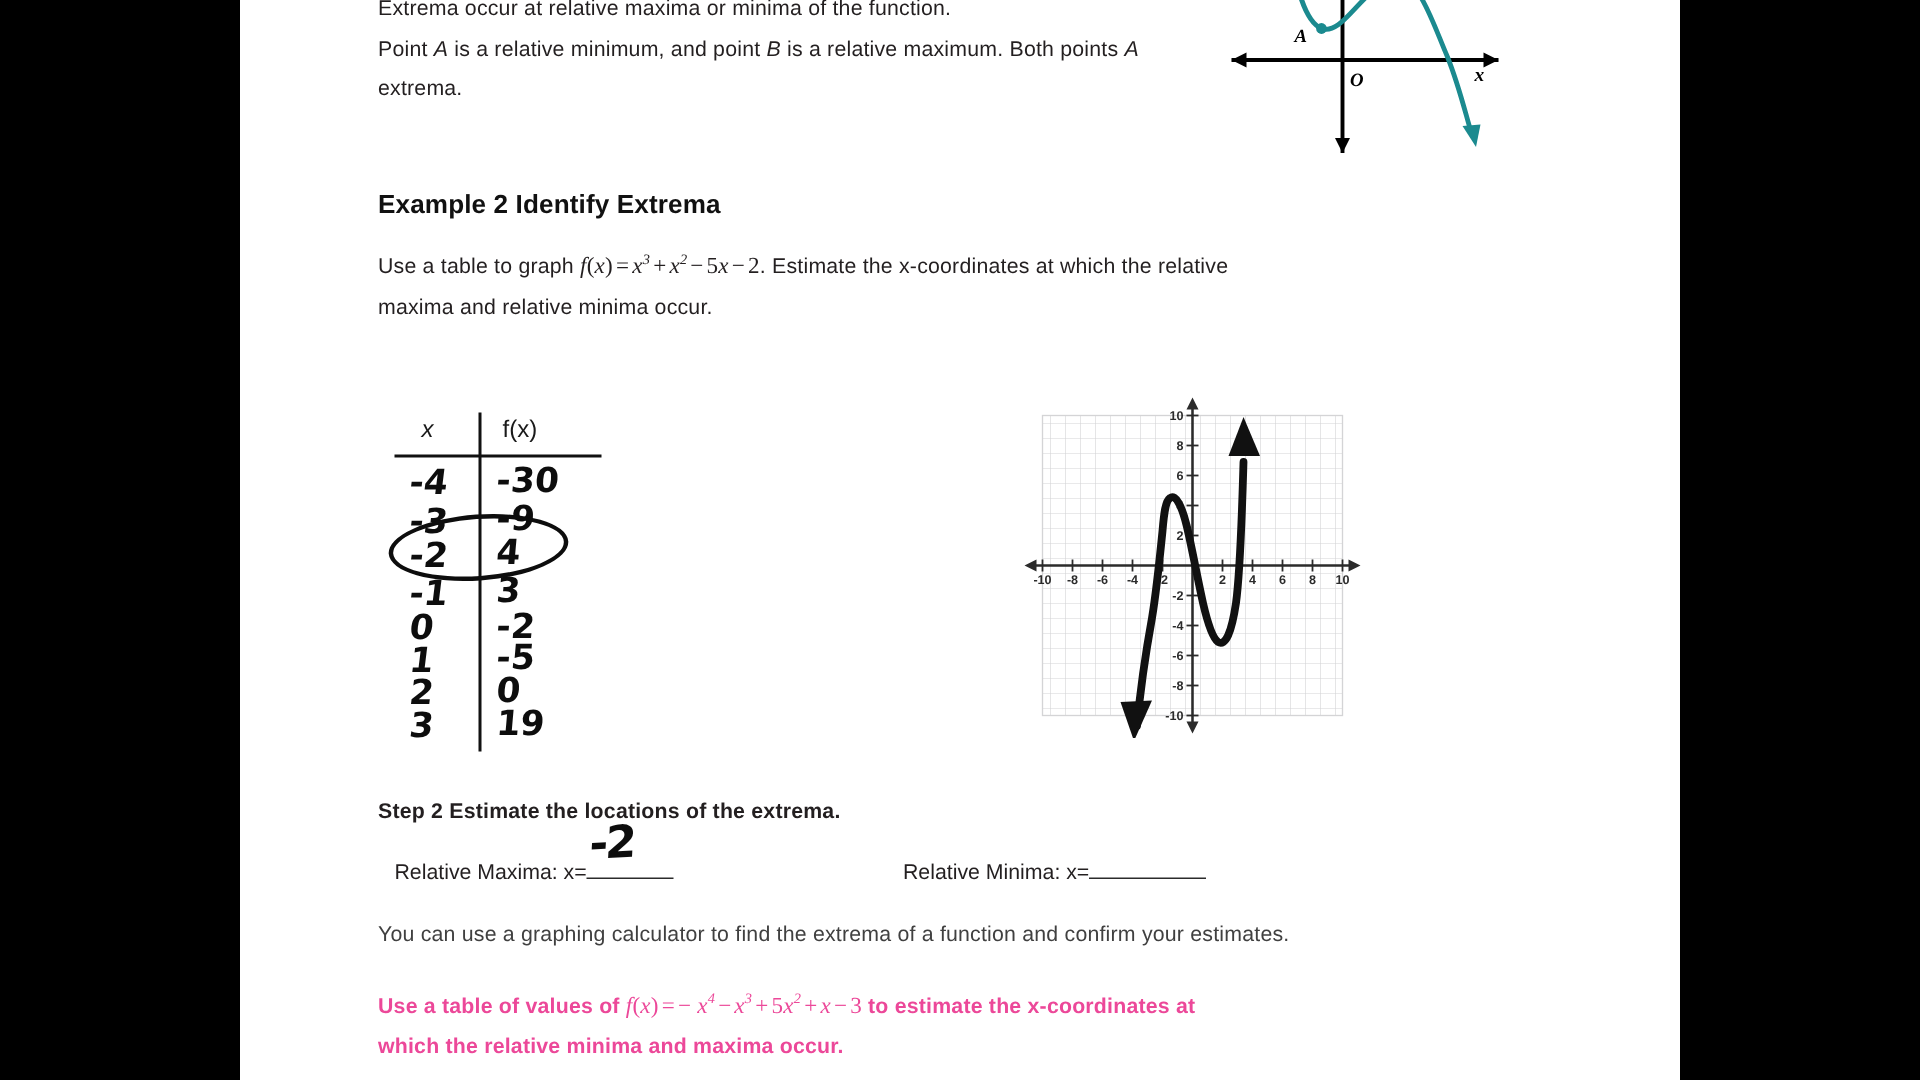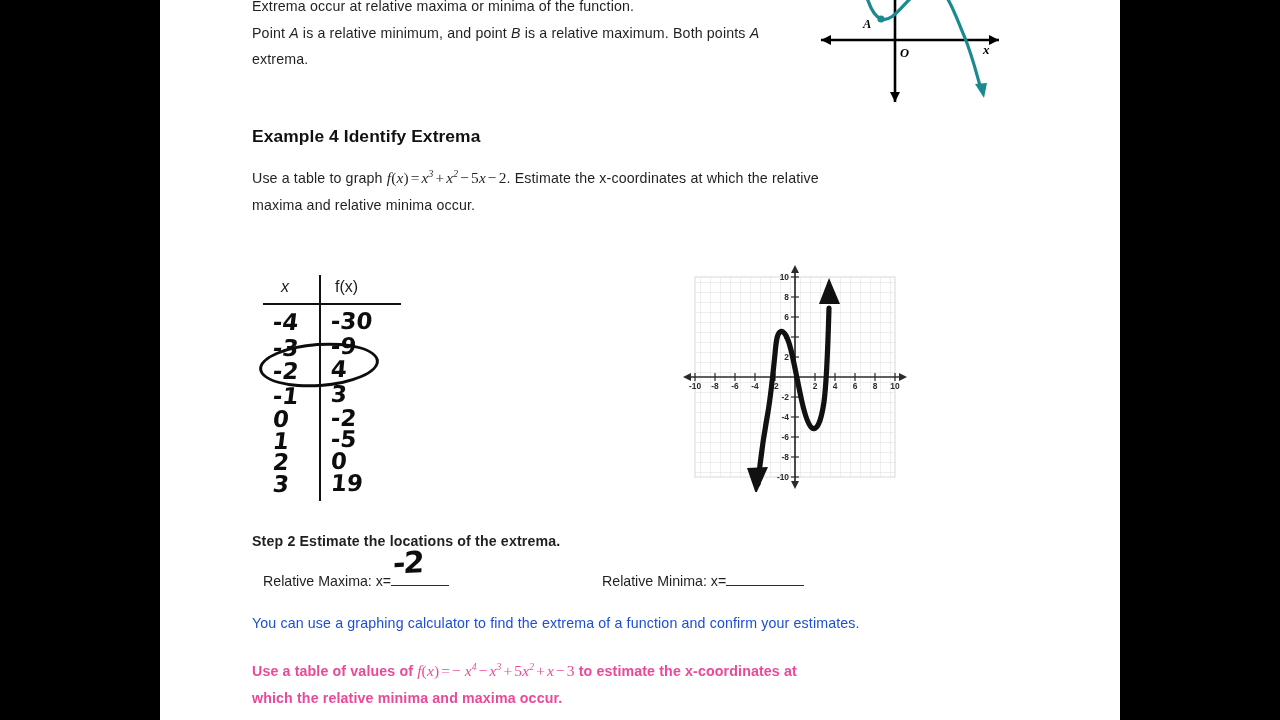--- a/index.html
+++ b/index.html
@@ -46,21 +46,21 @@
     color: #111;
     letter-spacing: 0.005em;
   }
 
   .prompt { left: 92px; top: 161px; width: 680px; }
   .step1  { left: 92px; top: 243px; }
   .step2  { left: 92px; top: 528px; font-weight: 600; }
 
   .calcnote {
     left: 92px; top: 610px; width: 700px;
-    color: #1d4ed8;
+    color: #404040;
   }
   .closing {
     left: 92px; top: 654px; width: 700px;
     font-weight: 700; color: #ec4899;
   }
 
   
   .mth { font-family: "Liberation Serif", serif; font-size: 15.4px; }
   .mth i { font-style: italic; }
   .mth sup { font-size: 9.6px; vertical-align: super; font-style: italic;}
@@ -163,21 +163,21 @@
 
       <path d="M 44 0 C 48 30, 54 56, 66 61 C 80 66, 92 36, 112 29 C 130 23, 138 52, 150 80 C 158 100, 162 118, 166 131" fill="none" stroke="#1b8a8f" stroke-width="3.2" stroke-linecap="round"></path>
       <polygon points="169,140 160,126 172,125" fill="#1b8a8f"></polygon>
       <circle cx="66" cy="61" r="3.6" fill="#1b8a8f"></circle>
       <circle cx="112" cy="29" r="3.6" fill="#1b8a8f"></circle>
       <text x="48" y="70" font-family="Liberation Serif, serif" font-size="12.5" font-style="italic" font-weight="700" fill="#000">A</text>
       <text x="85" y="99" font-family="Liberation Serif, serif" font-size="12.5" font-style="italic" font-weight="700" fill="#000">O</text>
       <text x="168" y="96" font-family="Liberation Serif, serif" font-size="13" font-style="italic" font-weight="700" fill="#000">x</text>
     </svg>
 
-    <h2 class="example-head">Example 4 Identify Extrema</h2>
+    <h2 class="example-head">Example 2 Identify Extrema</h2>
 
     <div class="body-text prompt">
       <span>Use a table to graph </span><span class="mth"><i>f</i>(<i>x</i>)<span class="op">=</span><i>x</i><sup>3</sup><span class="op">+</span><i>x</i><sup>2</sup><span class="op">−</span>5<i>x</i><span class="op">−</span>2</span><span>. Estimate the x-coordinates at which the relative</span>
       <div>maxima and relative minima occur.</div>
     </div>
 
 
     <div id="value-table">
       <div class="hdr hdr-x">x</div>
       <div class="hdr hdr-fx">f(x)</div>

